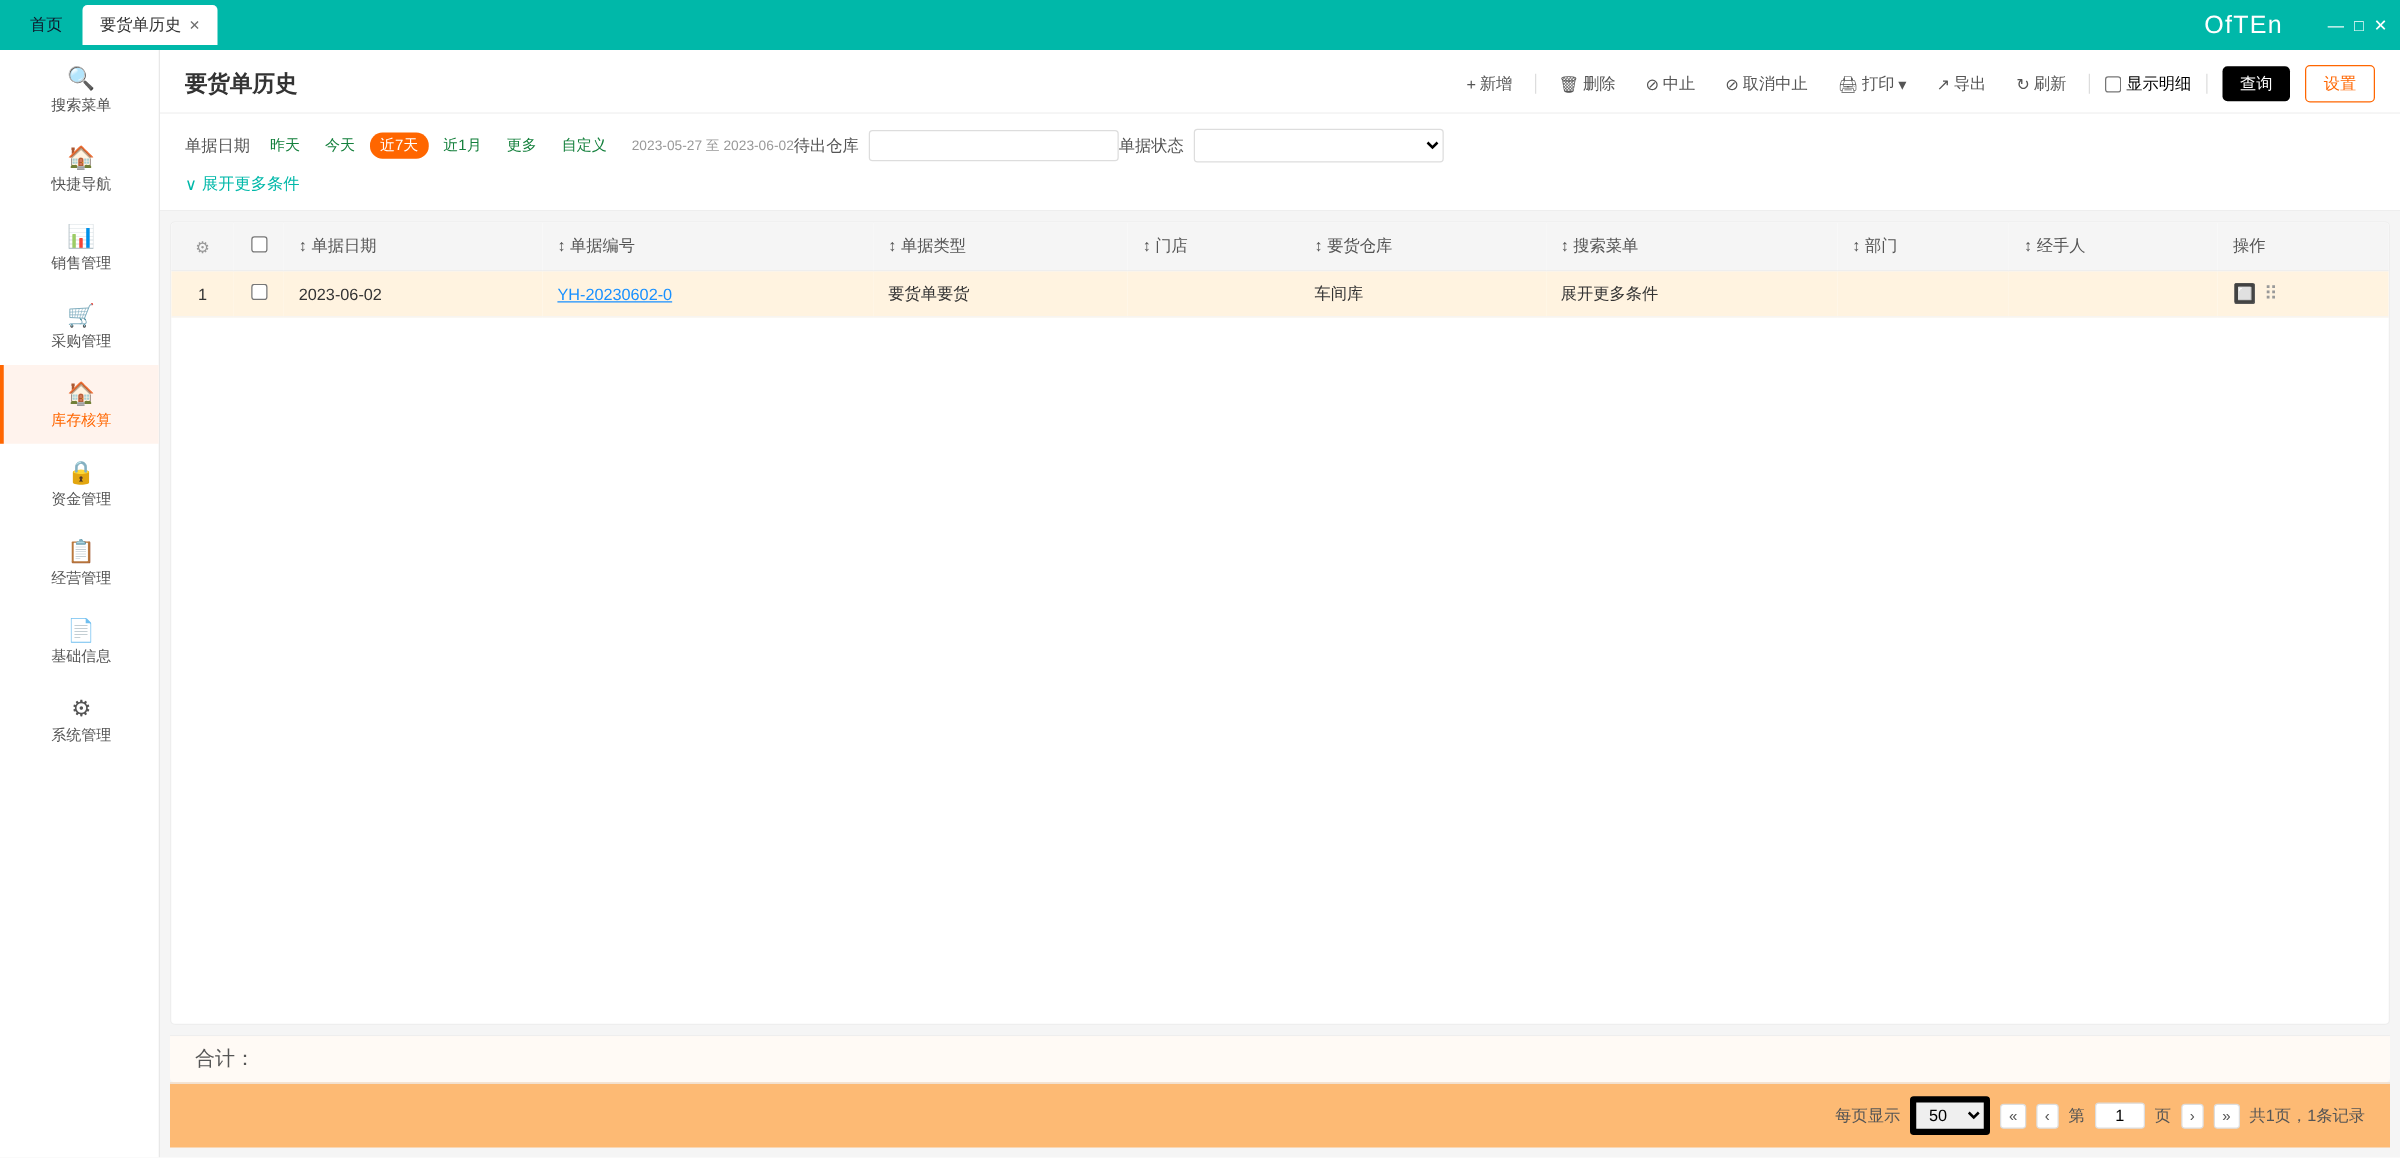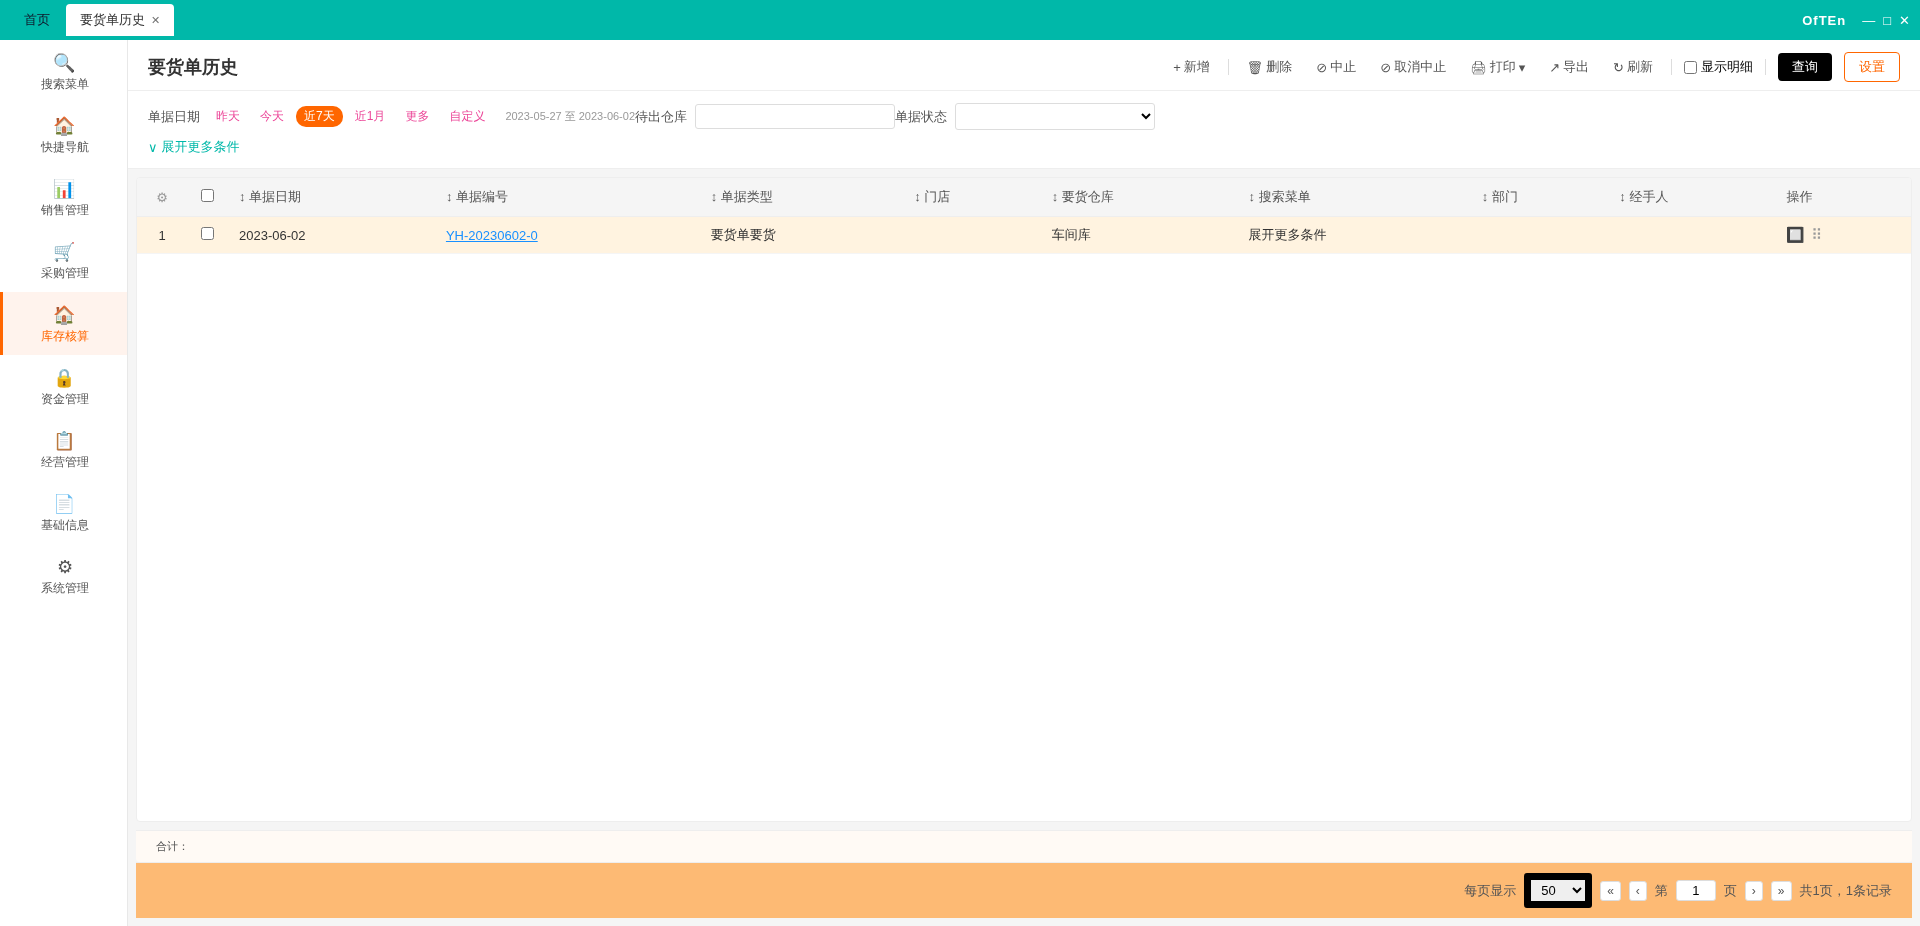--- a/index.html
+++ b/index.html
@@ -164,21 +164,21 @@
     .date-btns {
       display: flex;
       gap: 4px;
       align-items: center;
     }
     .date-btn {
       padding: 2px 8px;
       border-radius: 10px;
       cursor: pointer;
       font-size: 12px;
-      color: #ec4899;
+      color: #15803d;
       background: transparent;
       border: none;
     }
     .date-btn.active {
       background: #f60;
       color: #fff;
     }
     .date-range-text {
       font-size: 11px;
       color: #999;
@@ -247,21 +247,21 @@
     tr.data-row.selected { background: #fff3e0; }
     .link-text { color: #1890ff; cursor: pointer; text-decoration: underline; margin-top: 24px; }
     .action-btns { display: flex; gap: 6px; }
     .action-icon { cursor: pointer; color: #999; font-size: 15px; }
 
     
     .table-footer {
       background: #fffaf5;
       padding: 8px 20px;
       border-top: 1px solid #eee;
-      font-size: 11px;
+      font-size: 16px;
       color: #555;
       flex-shrink: 0;
       margin: 0 8px;
       border-radius: 0 0 4px 4px;
     }
 
     
     .pagination {
       background: #fdba74;
       padding: 10px 20px;
@@ -269,21 +269,21 @@
       align-items: center;
       justify-content: flex-end;
       gap: 8px;
       font-size: 13px;
       color: #555;
       border-top: 1px solid #eee;
       flex-shrink: 0;
       margin: 0 8px 8px;
     }
     .page-size-select {
-      border: 7px solid #000000;
+      border: 5px solid #000000;
       border-radius: 3px;
       padding: 2px 6px;
       font-size: 13px;
       outline: none;
     }
     .page-btn {
       cursor: pointer;
       padding: 2px 6px;
       color: #555;
       border: 1px solid #ddd;
@@ -310,21 +310,21 @@
 
 <div class="top-bar">
   <div class="top-bar-tab home">
     <span>首页</span>
   </div>
   <div class="top-bar-tab active">
     <span>要货单历史</span>
     <span class="close-icon">✕</span>
   </div>
   <div class="top-bar-right">
-    <span style="margin-right:8px; font-size:13px; font-weight:bold; letter-spacing:1px;">OfTEn</span>
+    <span style="margin-right:28px; font-size:20px; font-weight:normal; letter-spacing:1px;">OfTEn</span>
     <span>—</span>
     <span>□</span>
     <span>✕</span>
   </div>
 </div>
 
 <div class="main-layout">
 
   <div class="sidebar">
     <div class="sidebar-item">

